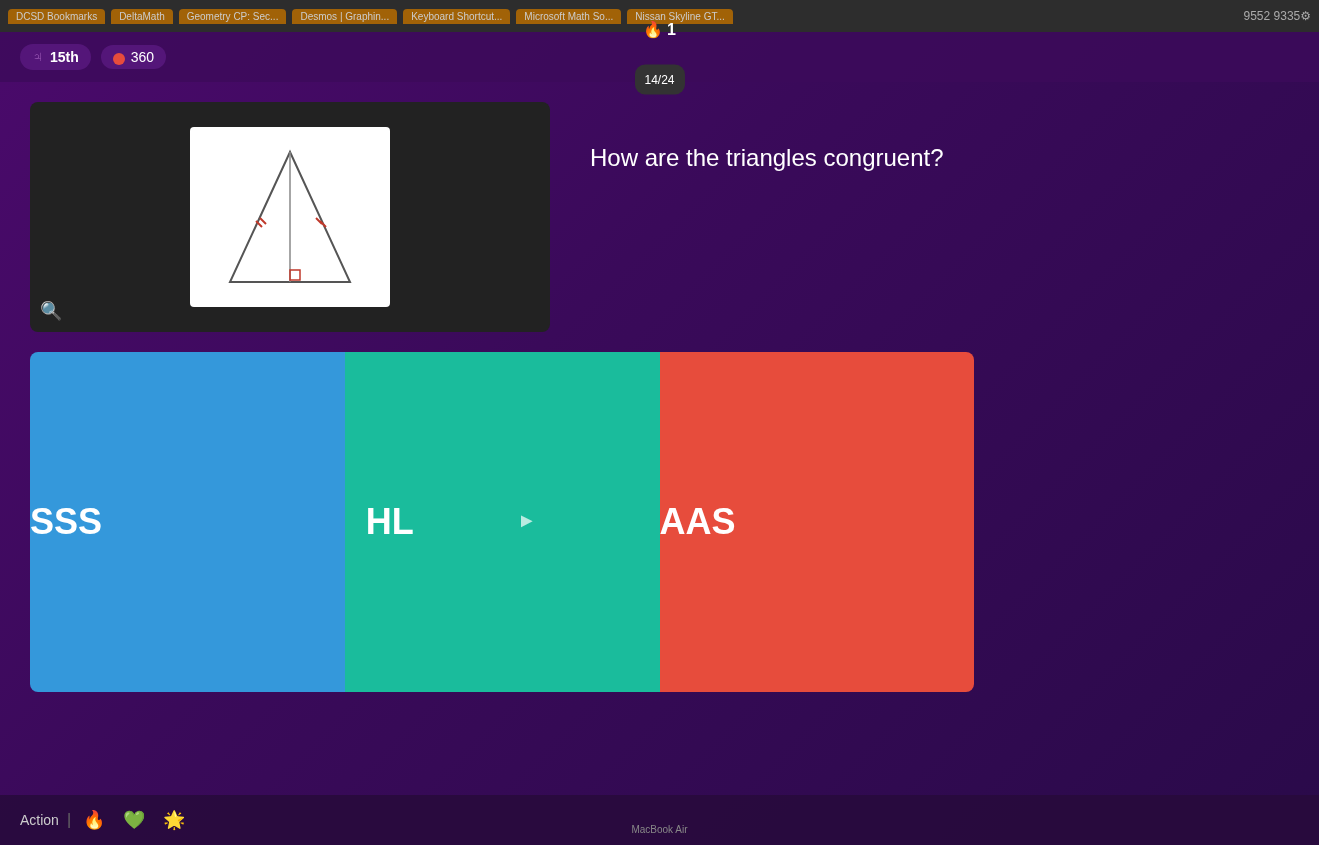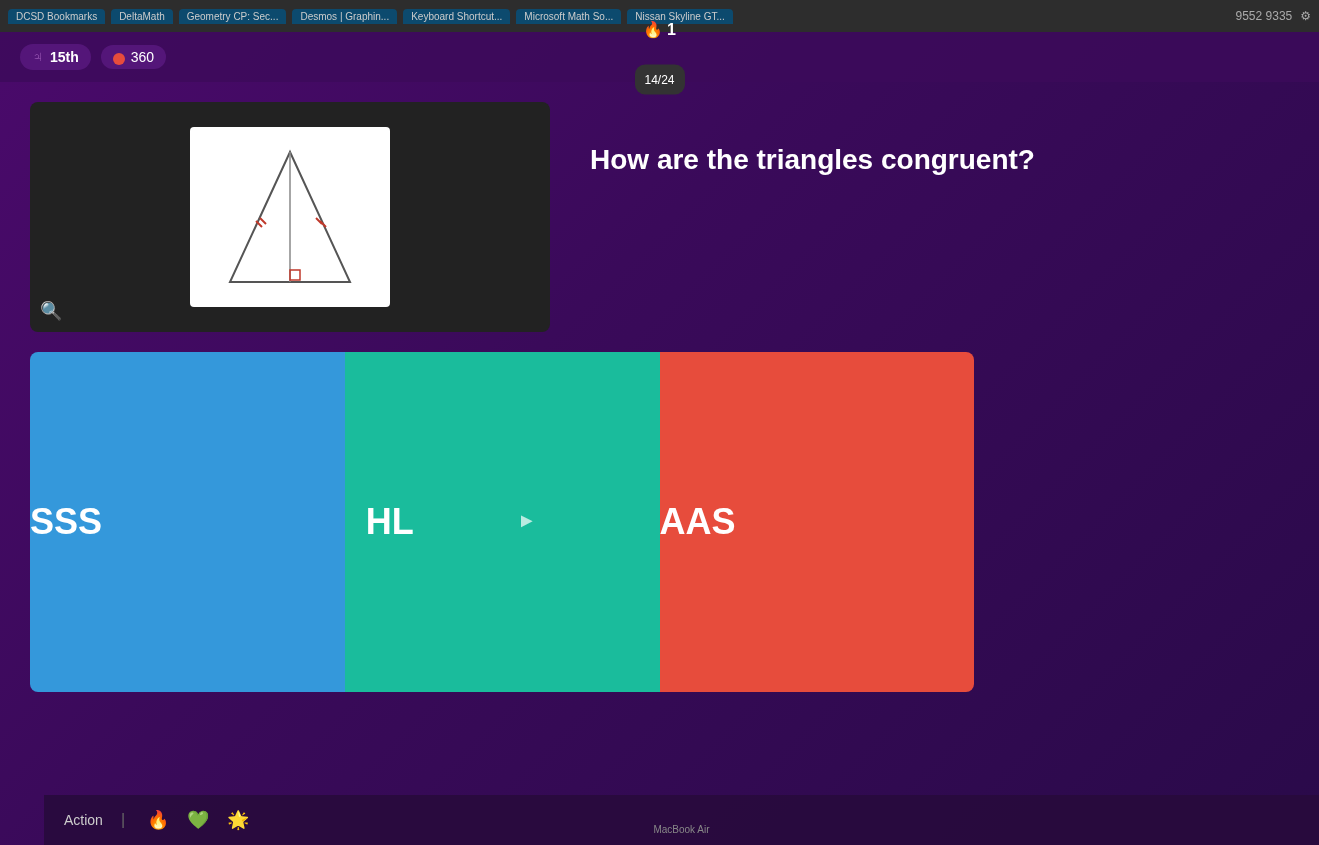--- a/index.html
+++ b/index.html
@@ -19,38 +19,37 @@
       background: #2d2d2d;
       display: flex;
       align-items: center;
       padding: 0 8px;
       gap: 6px;
       font-size: 11px;
       color: #ccc;
     }
 
     .browser-tab {
-      background: #0c4a6e;
+      background: #a16207;
       border-radius: 4px 4px 0 0;
       padding: 2px 8px;
       font-size: 10px;
       color: #ccc;
       white-space: nowrap;
       overflow: hidden;
       text-overflow: ellipsis;
       max-width: 120px;
     }
 
     .browser-settings {
       margin-left: auto;
       color: #aaa;
       font-size: 12px;
       display: flex;
       align-items: center;
-      gap: 8px;
     }
 
     
     .app-container {
       width: 100%;
       height: calc(845px - 32px);
       background: linear-gradient(135deg, #4a0a6b 0%, #3a0a5a 40%, #2a0a4a 100%);
       position: relative;
       display: flex;
       flex-direction: column;
@@ -184,22 +183,22 @@
     
     .question-text-area {
       flex: 1;
       display: flex;
       align-items: center;
       padding-top: 40px;
     }
 
     .question-text {
       color: #fff;
-      font-size: 28px;
-      font-weight: bold;
+      font-size: 24px;
+      font-weight: normal;
       line-height: 1.3;
     }
 
     
     .answers-grid {
       display: grid;
       grid-template-columns: repeat(4, 1fr);
       gap: 0;
       width: 100%;
       height: 340px;
@@ -241,22 +240,20 @@
     .bottom-bar {
       position: absolute;
       bottom: 0;
       left: 0;
       right: 0;
       height: 50px;
       background: rgba(40, 10, 60, 0.9);
       display: flex;
       align-items: center;
       padding: 0 20px;
-      gap: 10px;
-      margin-left: 44px;
     }
 
     .bottom-label {
       color: #ccc;
       font-size: 14px;
     }
 
     .bottom-icons {
       display: flex;
       gap: 8px;

